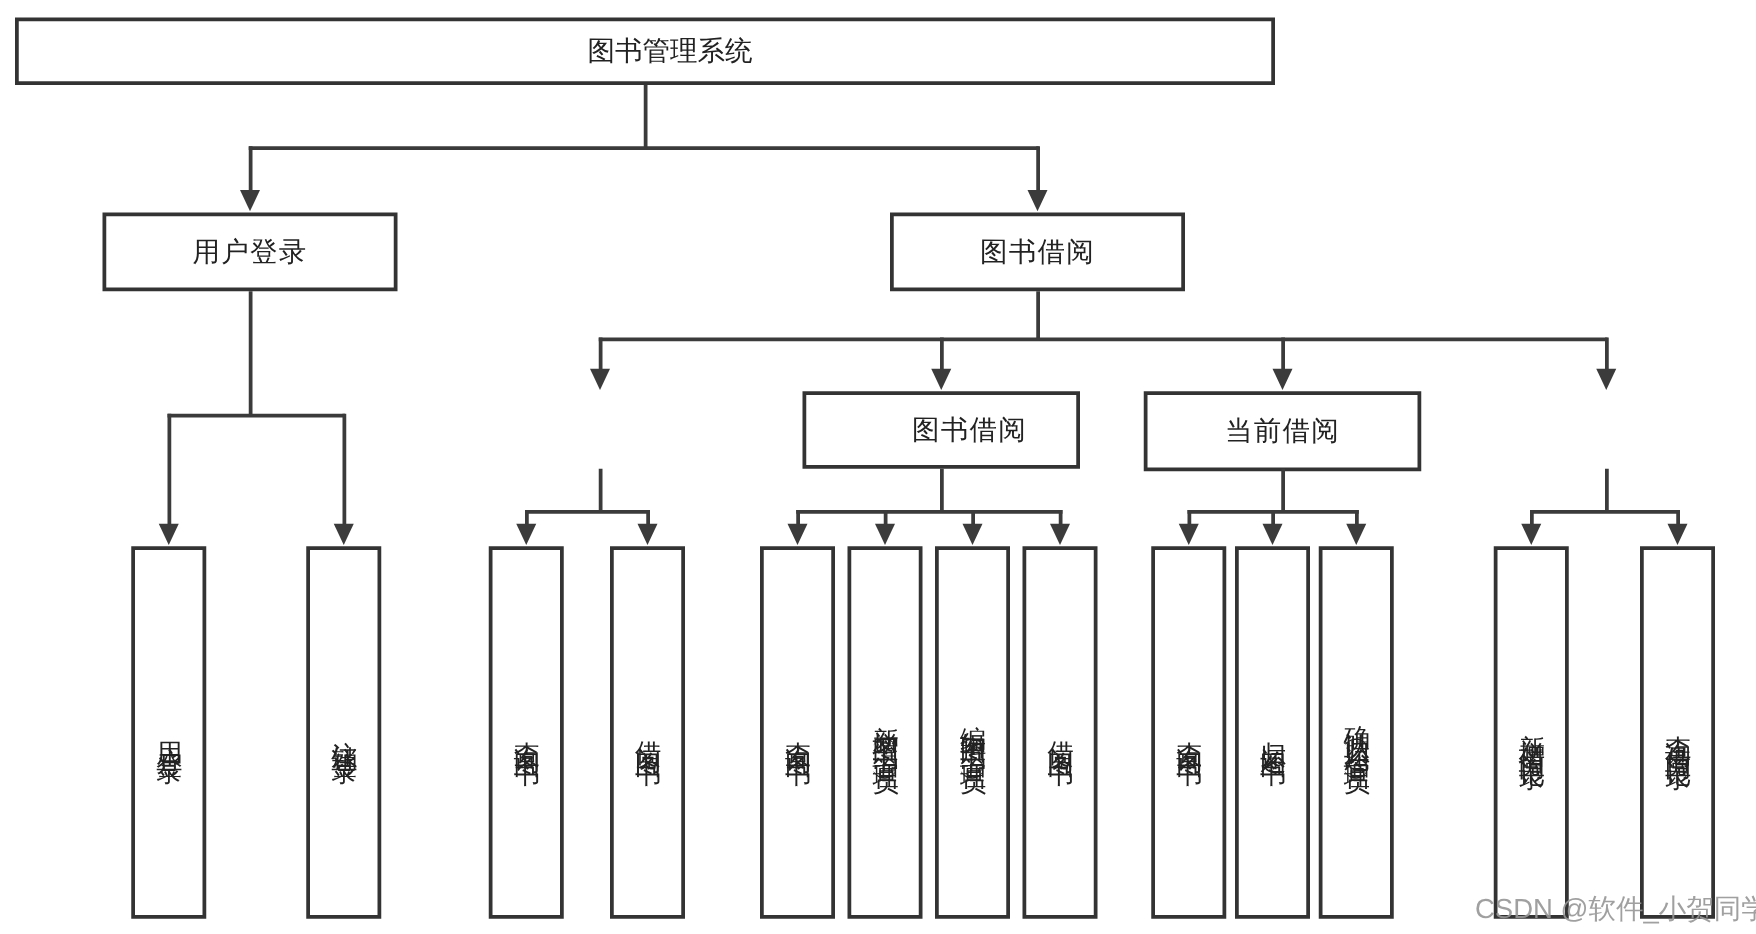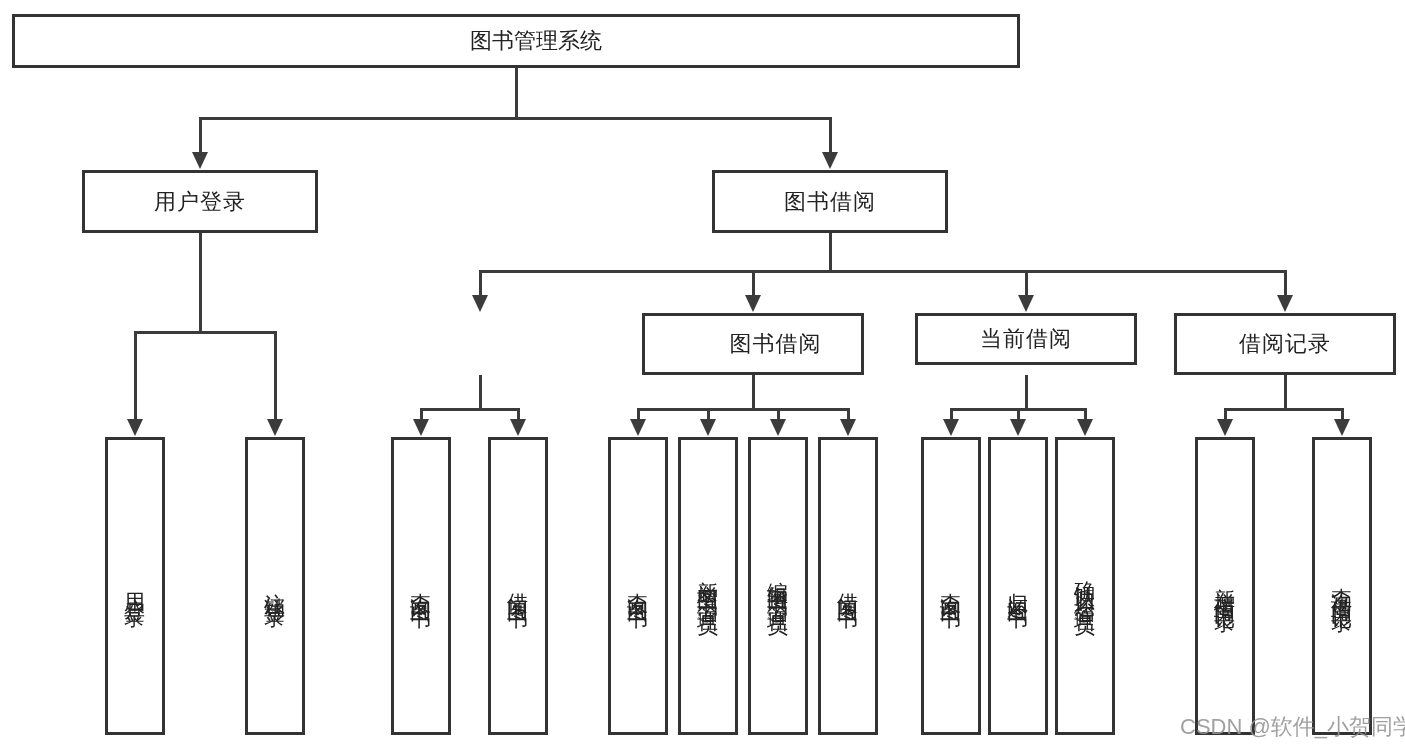--- a/index.html
+++ b/index.html
@@ -82,25 +82,22 @@
   <div class="vline" style="left:752px;top:270px;height:28px;"></div>
   <div class="arrow" style="left:745px;top:295px;"></div>
   <div class="vline" style="left:1025px;top:270px;height:28px;"></div>
   <div class="arrow" style="left:1018px;top:295px;"></div>
   <div class="vline" style="left:1284px;top:270px;height:28px;"></div>
   <div class="arrow" style="left:1277px;top:295px;"></div>
 
   <div class="node h" style="left:642px;top:313px;width:222px;height:62px;padding-left:45px;">
     <span>图书借阅</span>
   </div>
-  <div class="node h" style="left:915px;top:313px;width:222px;height:52px;">
+  <div class="node h" style="left:915px;top:313px;width:222px;height:64px;">
     <span>当前借阅</span>
-  </div>
-  <div class="node h" style="left:1174px;top:313px;width:222px;height:62px;">
-    <span>借阅记录</span>
   </div>
 
   <div class="vline" style="left:479px;top:375px;height:34px;"></div>
   <div class="hline" style="left:420px;top:408px;width:100px;"></div>
   <div class="vline" style="left:420px;top:408px;height:14px;"></div>
   <div class="arrow" style="left:413px;top:419px;"></div>
   <div class="vline" style="left:517px;top:408px;height:14px;"></div>
   <div class="arrow" style="left:510px;top:419px;"></div>
 
   <div class="vline" style="left:752px;top:375px;height:34px;"></div>

